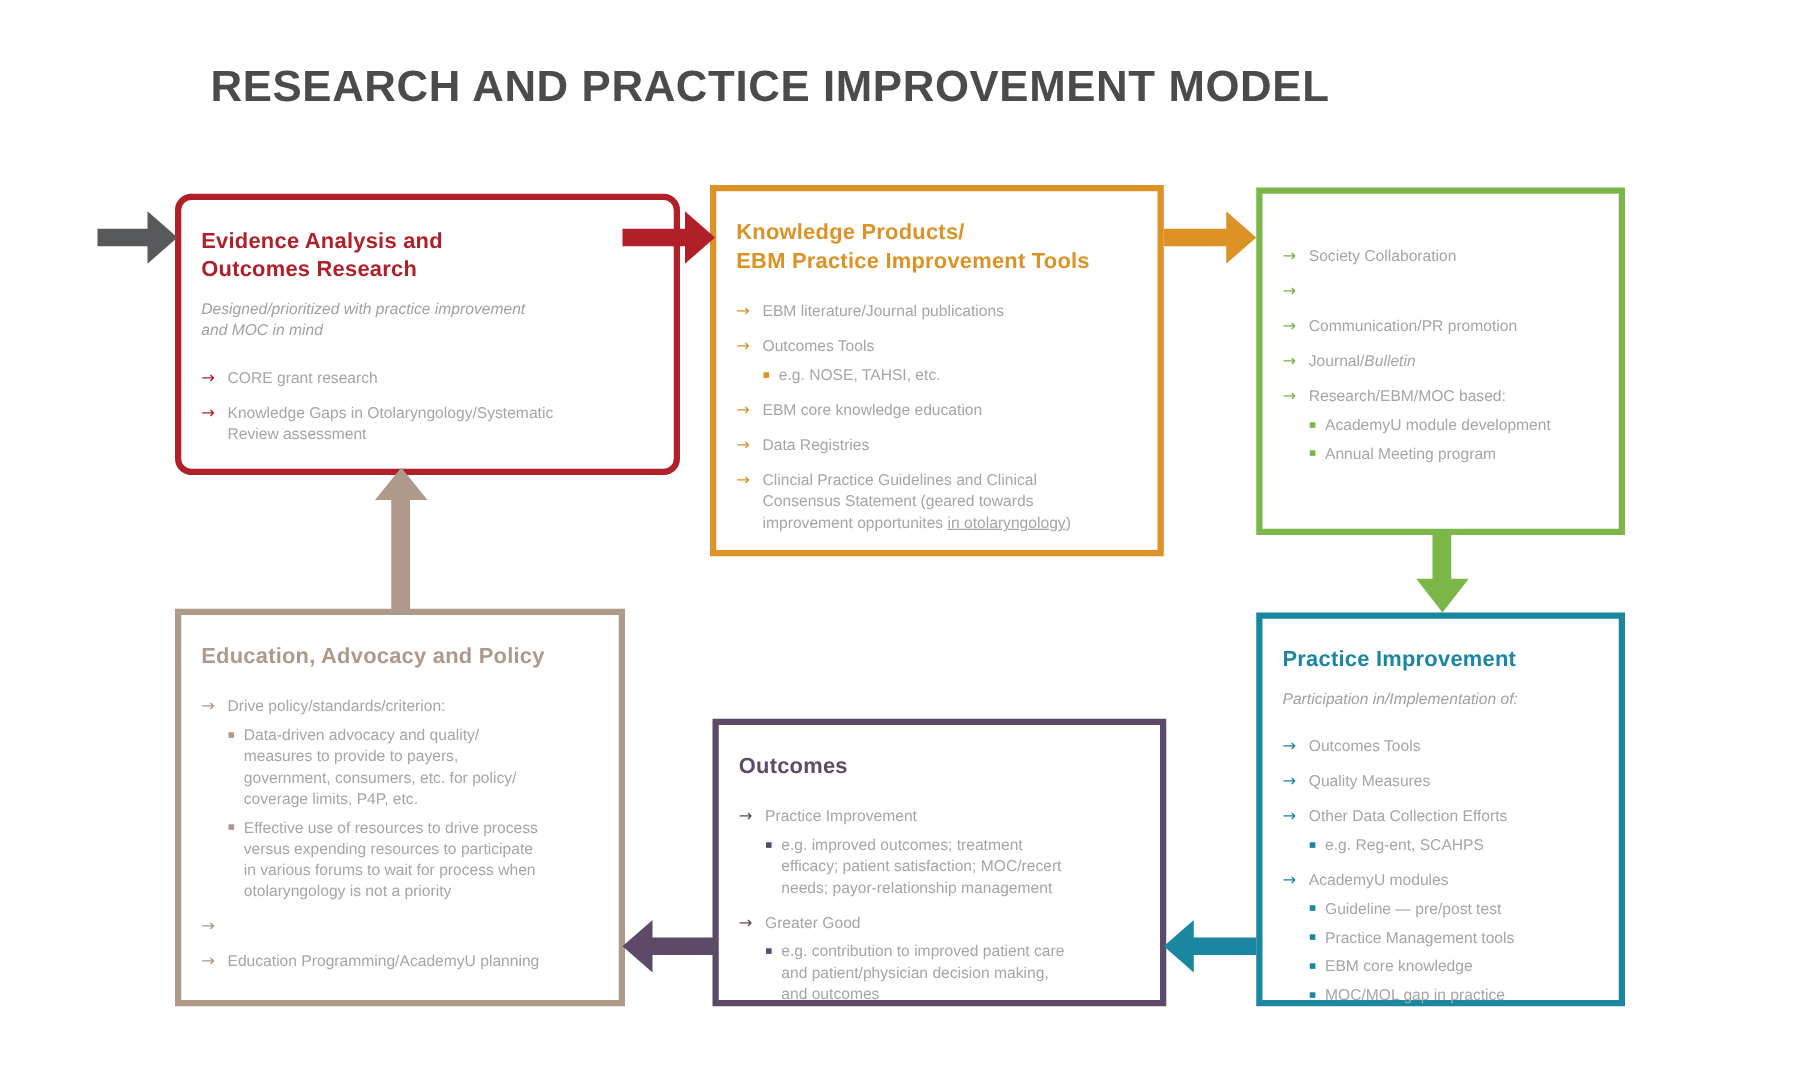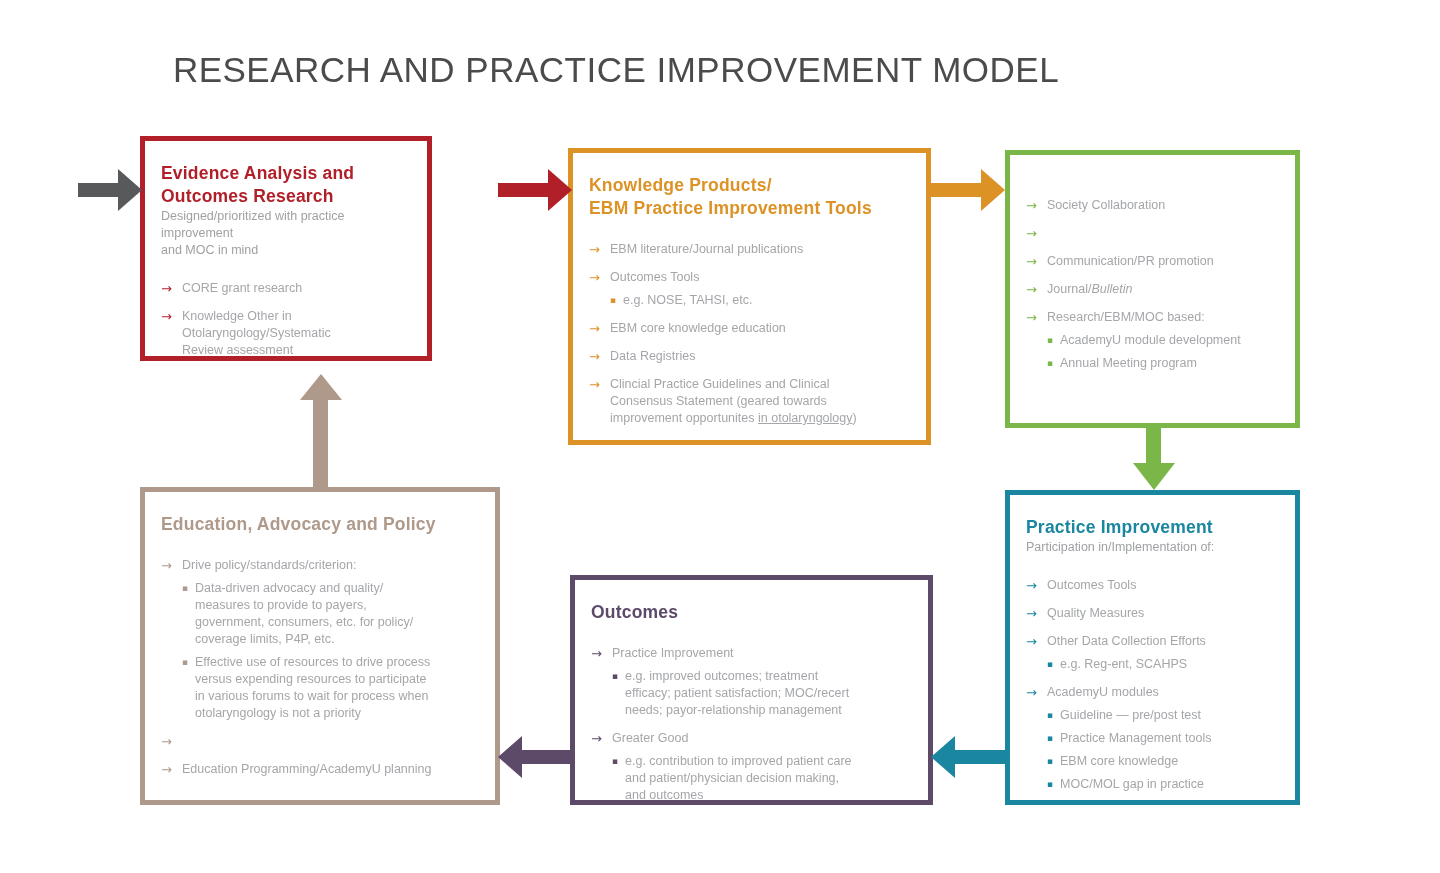--- a/index.html
+++ b/index.html
@@ -2,32 +2,32 @@
 <html><head>
 <meta charset="utf-8">
 <style>
   html,body{margin:0;padding:0;}
   body{
     width:1440px;height:873px;position:relative;background:#ffffff;
     font-family:"Liberation Sans","DejaVu Sans",sans-serif;overflow:hidden;
   }
   .main-title{
     position:absolute;top:50px;left:0;width:1232px;text-align:center;
-    font-size:35px;font-weight:400;color:#4b4b4d;letter-spacing:0.5px;
+    font-size:35px;font-weight:700;color:#4b4b4d;letter-spacing:0.5px;
   }
   .box{
     position:absolute;box-sizing:border-box;background:#fff;
     border:5px solid var(--ac);padding:21px 14px 0 16px;
   }
   .box-title{
     font-size:17.5px;font-weight:700;color:var(--ac);
     line-height:23px;white-space:pre-line;letter-spacing:0.2px;
   }
   .box-sub{
-    color:#9fa1a4;
+    margin-top:12px;font-style:italic;color:#9fa1a4;
     font-size:12.5px;line-height:17px;white-space:pre-line;
   }
   .items{margin-top:21px;}
   .item{
     display:flex;margin-top:11px;font-size:12.5px;
     color:#a4a6a9;line-height:17px;
   }
   .item:first-child{margin-top:0;}
   .item .glyph{
     color:var(--ac);flex:0 0 21px;width:21px;font-size:13px;
@@ -37,21 +37,21 @@
   .itext u{text-decoration:underline;}
   .sub{
     display:flex;margin-top:6px;margin-left:21px;
     font-size:12.5px;color:#a4a6a9;line-height:17px;
   }
   .sub .sq{
     color:var(--ac);flex:0 0 13px;width:13px;font-size:9px;line-height:17px;
     font-family:"DejaVu Sans",sans-serif;
   }
   
-  .b0{left:140px;top:136px;width:292px;height:225px;}
+  .b0{left:140px;top:155px;width:404px;height:225px;border-radius:13px;}
   .b1{left:568px;top:148px;width:363px;height:297px;}
   .b2{left:1005px;top:150px;width:295px;height:278px;}
   .b3{left:1005px;top:490px;width:295px;height:315px;}
   .b4{left:570px;top:575px;width:363px;height:230px;}
   .b5{left:140px;top:487px;width:360px;height:318px;}
   
   .arrow{position:absolute;}
   .arrow .shaft{position:absolute;background:var(--ac);}
   .arrow .head{position:absolute;width:0;height:0;}
   .a-entry{left:78px;top:169px;width:64px;height:42px;}
@@ -86,21 +86,21 @@
 Outcomes Research</div>
   <div class="box-sub">Designed/prioritized with practice improvement
 and MOC in mind</div>
   <div class="items">
       <div class="item">
         <span class="glyph">→</span>
         <span class="itext">CORE grant research</span>
       </div>
       <div class="item">
         <span class="glyph">→</span>
-        <span class="itext">Knowledge Other in Otolaryngology/Systematic
+        <span class="itext">Knowledge Gaps in Otolaryngology/Systematic
 Review assessment</span>
       </div>
     </div>
 </div>
 
 <div class="box b1" style="--ac: #dd9226;">
   <div class="box-title">Knowledge Products/
 EBM Practice Improvement Tools</div>
   <div class="items">
       <div class="item">

